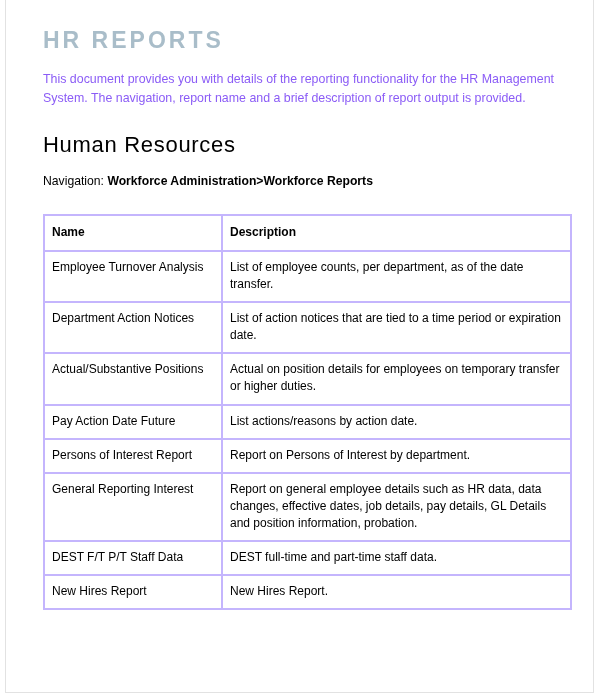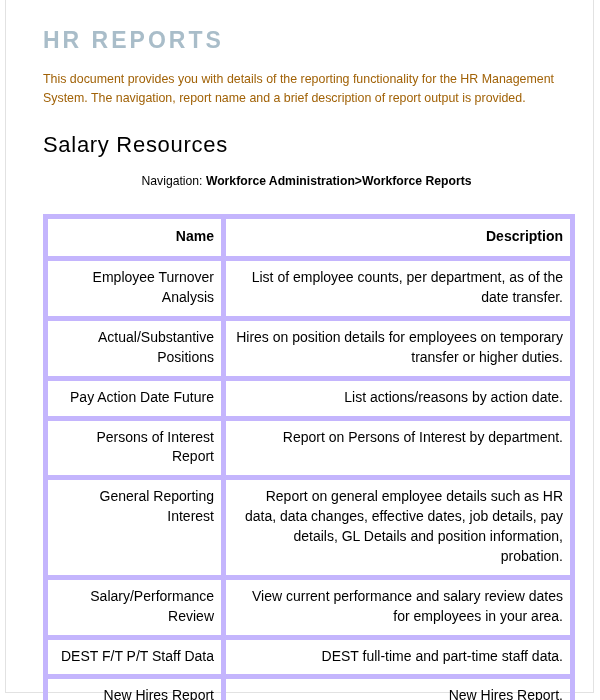--- a/index.html
+++ b/index.html
@@ -42,76 +42,75 @@
     letter-spacing: 3px;
     color: #a9bdc9;
     margin: 0 0 17px 0;
     line-height: 1.1;
   }
 
   .intro {
     font-size: 12.4px;
     line-height: 1.48;
     margin: 0 0 26px 0;
-    color: #a16207;
+    color: #8b5cf6;
     width: 512px;
   }
 
   .section-title {
     font-size: 22px;
     font-weight: normal;
     letter-spacing: 0.7px;
     margin: 0 0 16px 0;
     line-height: 1.1;
     color: #000000;
   }
 
   .nav-line {
     font-size: 12.2px;
     margin: 0 0 24px 0;
     line-height: 1.4;
-    text-align: center;
   }
   .nav-label { font-weight: normal; }
   .nav-path  { font-weight: bold; }
 
   table.report-table {
     border-collapse: collapse;
     width: 527px;
     table-layout: fixed;
     margin: 0;
   }
   table.report-table th,
   table.report-table td {
-    border: 5px solid #c4b5fd;
+    border: 2px solid #c4b5fd;
     vertical-align: top;
     padding: 7px 7px 8px 7px;
-    font-size: 14px;
+    font-size: 12px;
     line-height: 1.42;
-    text-align: right;
+    text-align: left;
   }
   table.report-table th {
     font-weight: bold;
     padding-top: 8px;
     padding-bottom: 9px;
   }
   col.col-name { width: 178px; }
   col.col-desc { width: 349px; }
 </style>
 </head>
 <body>
 
 <div class="page-frame">
   <div class="page-body">
 
     <h1 class="doc-title">HR REPORTS</h1>
 
     <p class="intro">This document provides you with details of the reporting functionality for the HR Management System. The navigation, report name and a brief description of report output is provided.</p>
 
-    <h2 class="section-title">Salary Resources</h2>
+    <h2 class="section-title">Human Resources</h2>
 
     <p class="nav-line">
       <span class="nav-label">Navigation:</span>
       <span class="nav-path">Workforce Administration&gt;Workforce Reports</span>
     </p>
 
     <table class="report-table">
       <colgroup>
         <col class="col-name">
         <col class="col-desc">
@@ -121,38 +120,38 @@
           <th>Name</th>
           <th>Description</th>
         </tr>
       </thead>
       <tbody id="reports-table-body">
       <tr>
             <td>Employee Turnover Analysis</td>
             <td>List of employee counts, per department, as of the date transfer.</td>
           </tr>
           <tr>
+            <td>Department Action Notices</td>
+            <td>List of action notices that are tied to a time period or expiration date.</td>
+          </tr>
+          <tr>
             <td>Actual/Substantive Positions</td>
-            <td>Hires on position details for employees on temporary transfer or higher duties.</td>
+            <td>Actual on position details for employees on temporary transfer or higher duties.</td>
           </tr>
           <tr>
             <td>Pay Action Date Future</td>
             <td>List actions/reasons by action date.</td>
           </tr>
           <tr>
             <td>Persons of Interest Report</td>
             <td>Report on Persons of Interest by department.</td>
           </tr>
           <tr>
             <td>General Reporting Interest</td>
             <td>Report on general employee details such as HR data, data changes, effective dates, job details, pay details, GL Details and position information, probation.</td>
-          </tr>
-          <tr>
-            <td>Salary/Performance Review</td>
-            <td>View current performance and salary review dates for employees in your area.</td>
           </tr>
           <tr>
             <td>DEST F/T P/T Staff Data</td>
             <td>DEST full-time and part-time staff data.</td>
           </tr>
           <tr>
             <td>New Hires Report</td>
             <td>New Hires Report.</td>
           </tr>
         </tbody>

